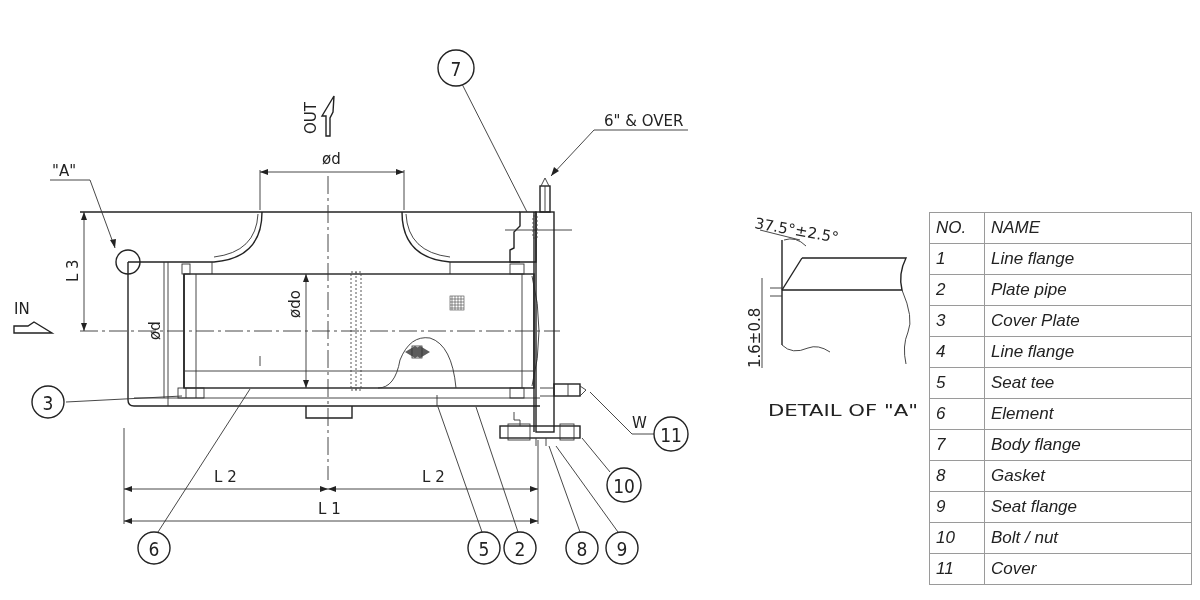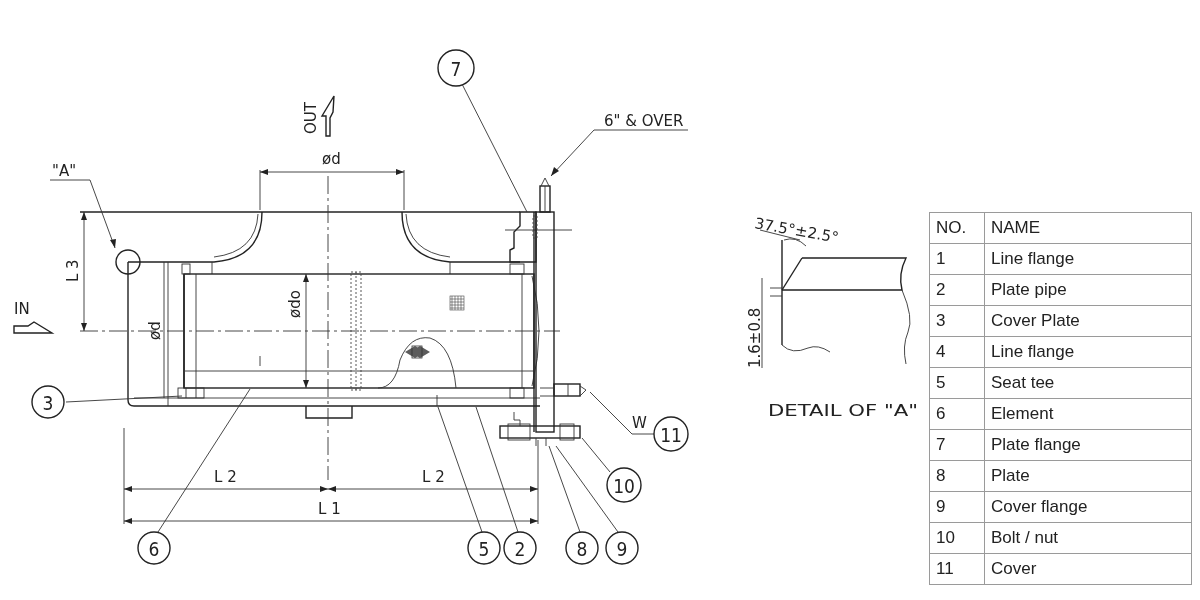--- a/index.html
+++ b/index.html
@@ -8,21 +8,21 @@
     svg text { font-family: "DejaVu Sans Condensed", "DejaVu Sans", sans-serif; fill: #222; }
     .cad { font-family: "DejaVu Sans", sans-serif; font-size: 15px; fill: #222; }
     .ln { stroke: #222; stroke-width: 1.4; fill: none; }
     .thin { stroke: #333; stroke-width: 0.9; fill: none; }
     .center { stroke: #333; stroke-width: 0.9; fill: none; stroke-dasharray: 18 4 3 4; }
     .dotted { stroke: #444; stroke-width: 0.9; fill: none; stroke-dasharray: 2 2; }
     .bubble { stroke: #222; stroke-width: 1.4; fill: #fff; }
     .bubble-text { font-size: 19px; text-anchor: middle; dominant-baseline: central; }
     
     #parts-table { position: absolute; left: 929px; top: 212px; border-collapse: collapse; font-family: "Liberation Sans", sans-serif; font-size: 17px; color: #222; }
-    #parts-table td, #parts-table th { border: 1.5px solid #9a9a9a; height: 30px; padding: 0 6px; text-align: left; font-weight: normal; }
+    #parts-table td, #parts-table th { border: 1.5px solid #9a9a9a; height: 30px; padding: 0 6px; text-align: left; font-weight: normal; font-style: italic; }
     #parts-table .col-no { width: 42px; }
     #parts-table .col-name { width: 194px; }
   </style>
 </head>
 <body>
 
 <svg id="drawing" viewBox="0 0 1200 600" xmlns="http://www.w3.org/2000/svg">
 
   <g>
 
@@ -248,29 +248,29 @@
   <tr>
         <td>5</td>
         <td>Seat tee</td>
       </tr>
   <tr>
         <td>6</td>
         <td>Element</td>
       </tr>
   <tr>
         <td>7</td>
-        <td>Plate flange</td>
+        <td>Body flange</td>
       </tr>
   <tr>
         <td>8</td>
-        <td>Plate</td>
+        <td>Gasket</td>
       </tr>
   <tr>
         <td>9</td>
-        <td>Cover flange</td>
+        <td>Seat flange</td>
       </tr>
   <tr>
         <td>10</td>
         <td>Bolt / nut</td>
       </tr>
   <tr>
         <td>11</td>
         <td>Cover</td>
       </tr>
 </tbody>

